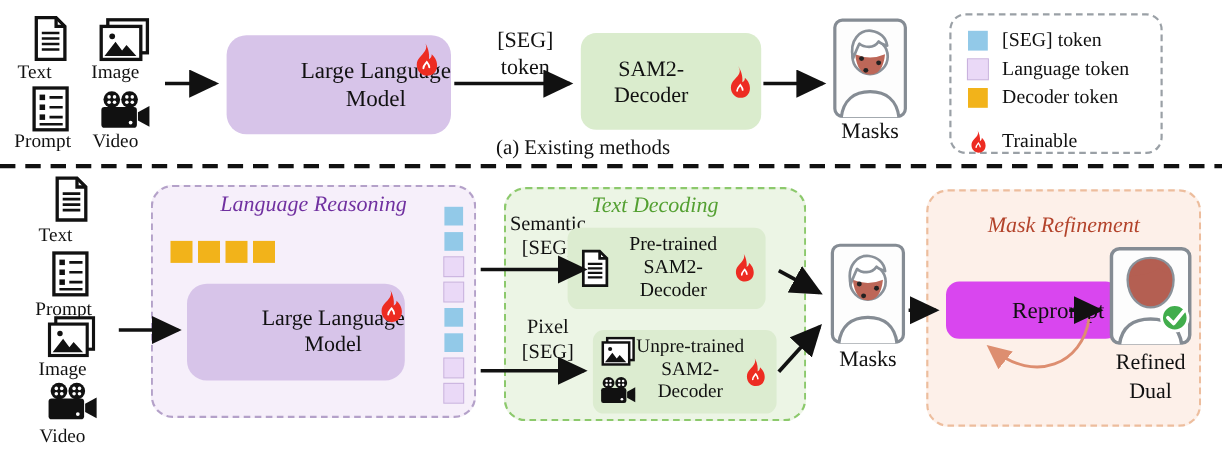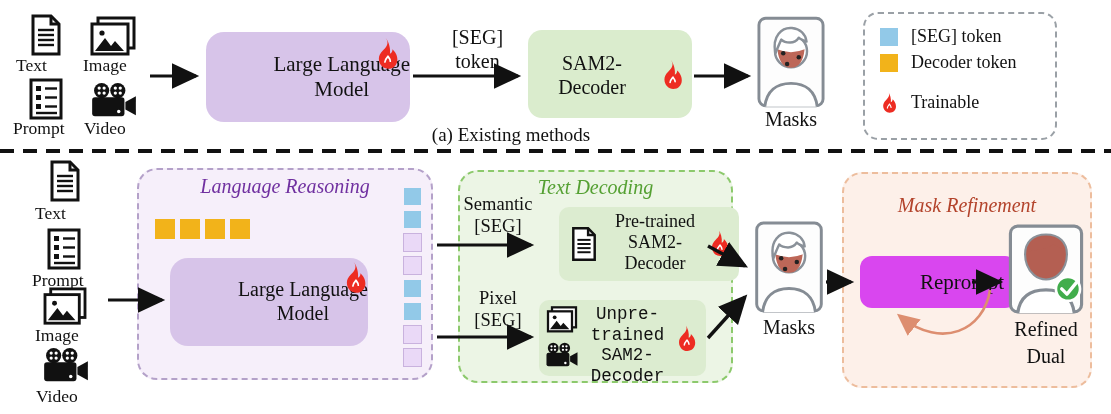--- a/index.html
+++ b/index.html
@@ -146,35 +146,39 @@
       </svg>
   </div>
   <div class="abs capt" style="left:751px;top:108px;width:80px;font-size:20px;">Masks</div>
 
   <div class="abs legend" style="left:863px;top:12px;width:194px;height:128px;">
     <div class="legrow">
       <div class="swatch tok-seg"></div>
       <div class="lab">[SEG] token</div>
     </div>
     <div class="legrow">
+      <div class="swatch tok-lang"></div>
+      <div class="lab">Language token</div>
+    </div>
+    <div class="legrow">
       <div class="swatch tok-prompt"></div>
       <div class="lab">Decoder token</div>
     </div>
     <div class="legrow" style="margin-top:14px;">
       <div style="width:18px;flex:0 0 18px;">
         <svg width="19" height="23" viewBox="0 0 24 28">
             <path d="M10 0 C13.5 4.5 10.5 8 7.5 11 5.2 13.3 4 15.5 4 18.2 4 23.5 8 27 12.2 27 c4.6 0 8-3.3 8-8.2 0-4.2-2.2-6.8-4.3-8.9 0.1 1.8-0.7 3.2-2.2 3.9 C14.3 9.5 13 3.8 10 0 z" fill="#ed2c22"></path>
             <path d="M9.3 21 c0-2.2 1.5-3.4 2.7-4.9 1 1.3 2 2.5 2 4.2" fill="none" stroke="#fff" stroke-width="1.5" stroke-linecap="round"></path>
           </svg>
       </div>
       <div class="lab">Trainable</div>
     </div>
   </div>
 
-  <div class="abs capt" style="left:321px;top:124px;width:380px;">(a) Existing methods</div>
+  <div class="abs capt" style="left:340px;top:124px;width:380px;">(a) Existing methods</div>
 
   <div class="abs" style="left:48px;top:160px;">
     <svg width="34" height="42" viewBox="0 0 34 42">
         <path d="M4 2 h18 l8 8 v30 h-26 z" fill="#fff" stroke="#111" stroke-width="3"></path>
         <path d="M22 2 v8 h8" fill="none" stroke="#111" stroke-width="3"></path>
         <g stroke="#111" stroke-width="2.4">
           <line x1="9" y1="16" x2="25" y2="16"></line>
           <line x1="9" y1="21" x2="25" y2="21"></line>
           <line x1="9" y1="26" x2="25" y2="26"></line>
           <line x1="9" y1="31" x2="25" y2="31"></line>
@@ -263,21 +267,21 @@
     </div>
 
   <div class="abs dashedpanel dd-panel" style="left:458px;top:170px;width:275px;height:213px;box-sizing:border-box;">
     <div class="panel-title dd-title" style="margin-top:4px;">Text Decoding</div>
   </div>
   <div class="abs ml" style="left:450px;top:194px;width:96px;font-size:18.5px;font-family:Liberation Serif, serif;">Semantic
 [SEG]</div>
   <div class="abs ml" style="left:450px;top:288px;width:96px;font-size:18.5px;">Pixel
 [SEG]</div>
 
-  <div class="abs innergreen" style="left:559px;top:207px;width:180px;height:74px;">
+  <div class="abs innergreen" style="left:516px;top:207px;width:180px;height:74px;">
     <div class="abs" style="left:11px;top:19px;">
       <svg width="28" height="36" viewBox="0 0 34 42">
           <path d="M4 2 h18 l8 8 v30 h-26 z" fill="#fff" stroke="#111" stroke-width="3"></path>
           <path d="M22 2 v8 h8" fill="none" stroke="#111" stroke-width="3"></path>
           <g stroke="#111" stroke-width="2.4">
             <line x1="9" y1="16" x2="25" y2="16"></line>
             <line x1="9" y1="21" x2="25" y2="21"></line>
             <line x1="9" y1="26" x2="25" y2="26"></line>
             <line x1="9" y1="31" x2="25" y2="31"></line>
           </g>
@@ -315,21 +319,21 @@
             <circle cx="27.4" cy="6.4" r="1.7"></circle>
             <circle cx="32.6" cy="6.4" r="1.7"></circle>
             <circle cx="27.4" cy="11.6" r="1.7"></circle>
             <circle cx="32.6" cy="11.6" r="1.7"></circle>
           </g>
           <rect x="3" y="16" width="34" height="20" rx="3" fill="#111"></rect>
           <circle cx="31" cy="31" r="1.8" fill="#fff"></circle>
           <path d="M38 21 l11 -6 v20 l-11 -6 z" fill="#111"></path>
         </svg>
     </div>
-    <div class="abs ml" style="left:34px;right:24px;top:4px;font-size:17.5px;font-family:Liberation Mono, monospace;">Unpre-trained
+    <div class="abs ml" style="left:34px;right:24px;top:4px;font-size:17.5px;">Unpre-trained
 SAM2-
 Decoder</div>
     <div class="abs" style="right:7px;top:24px;">
       <svg width="24" height="28" viewBox="0 0 24 28">
           <path d="M10 0 C13.5 4.5 10.5 8 7.5 11 5.2 13.3 4 15.5 4 18.2 4 23.5 8 27 12.2 27 c4.6 0 8-3.3 8-8.2 0-4.2-2.2-6.8-4.3-8.9 0.1 1.8-0.7 3.2-2.2 3.9 C14.3 9.5 13 3.8 10 0 z" fill="#ed2c22"></path>
           <path d="M9.3 21 c0-2.2 1.5-3.4 2.7-4.9 1 1.3 2 2.5 2 4.2" fill="none" stroke="#fff" stroke-width="1.5" stroke-linecap="round"></path>
         </svg>
     </div>
   </div>
 

